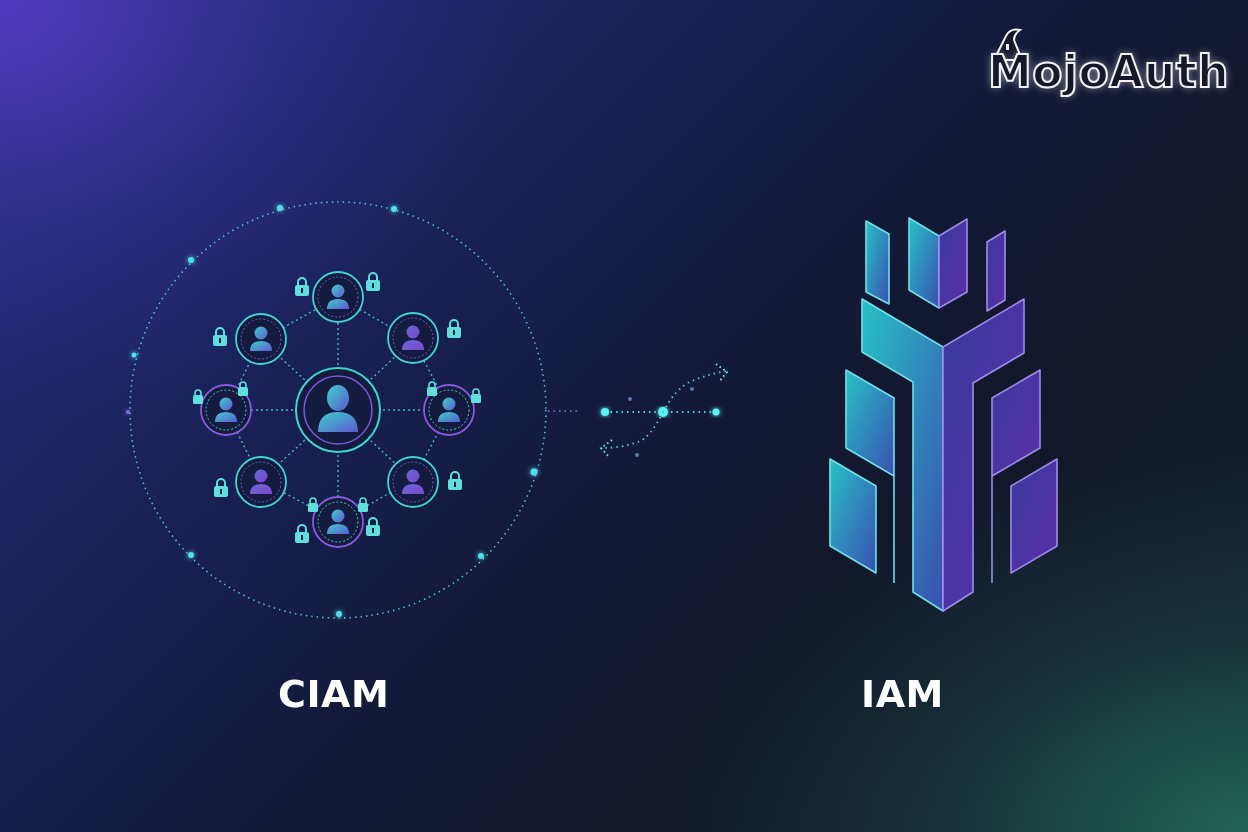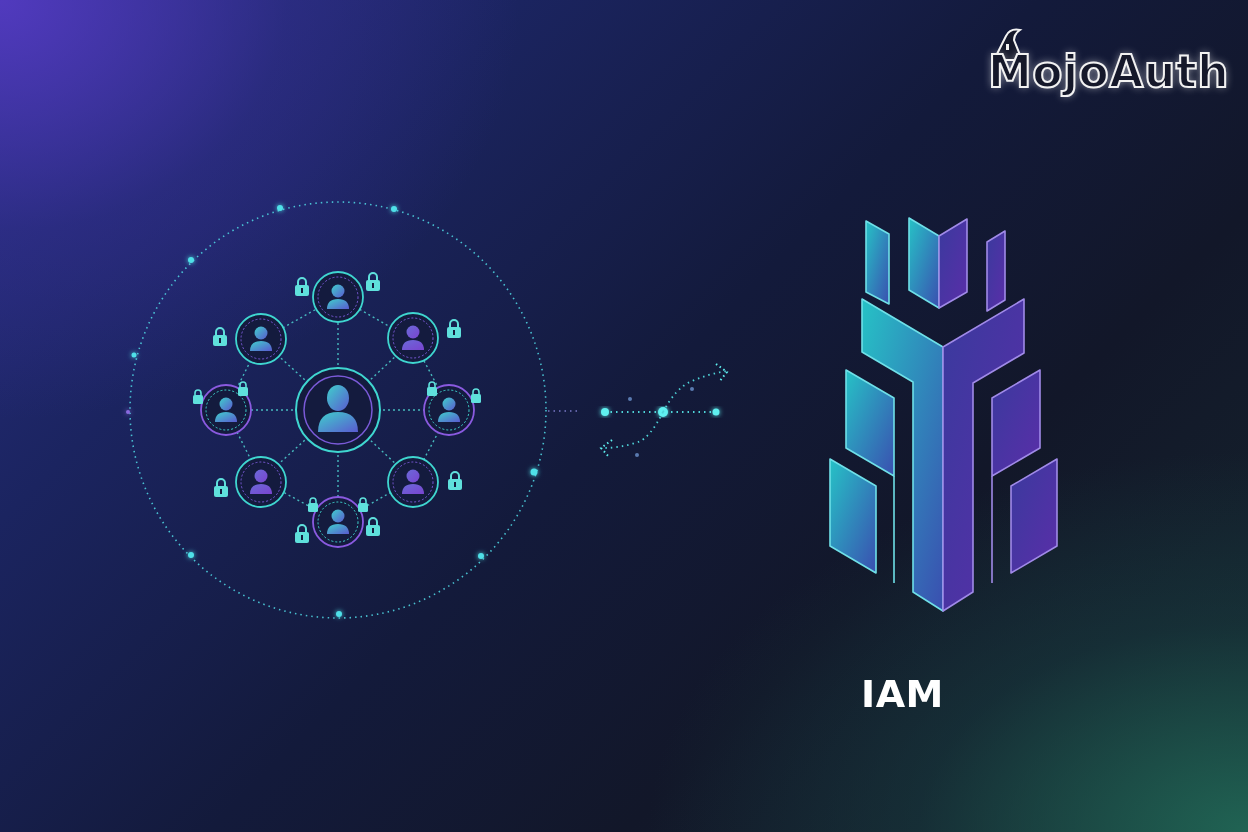--- a/index.html
+++ b/index.html
@@ -243,14 +243,15 @@
       <polygon points="846,370 894,398 894,476 846,448" fill="url(#towerL)" stroke="#6fe0e8"></polygon>
       <polygon points="830,459 876,486 876,573 830,546" fill="url(#towerL)" stroke="#6fe0e8"></polygon>
       <line x1="894" y1="476" x2="894" y2="583" stroke="#6fe0e8"></line>
 
       <polygon points="992,398 1040,370 1040,448 992,476" fill="url(#towerR)" stroke="#a08ae8"></polygon>
       <polygon points="1011,486 1057,459 1057,546 1011,573" fill="url(#towerR)" stroke="#a08ae8"></polygon>
       <line x1="992" y1="476" x2="992" y2="583" stroke="#a08ae8"></line>
     </g>
   </svg>
 
+  <div class="label" style="left:278px; top:672px;">CIAM</div>
   <div class="label" style="left:861px; top:672px;">IAM</div>
 </div>
 
 </body></html>

